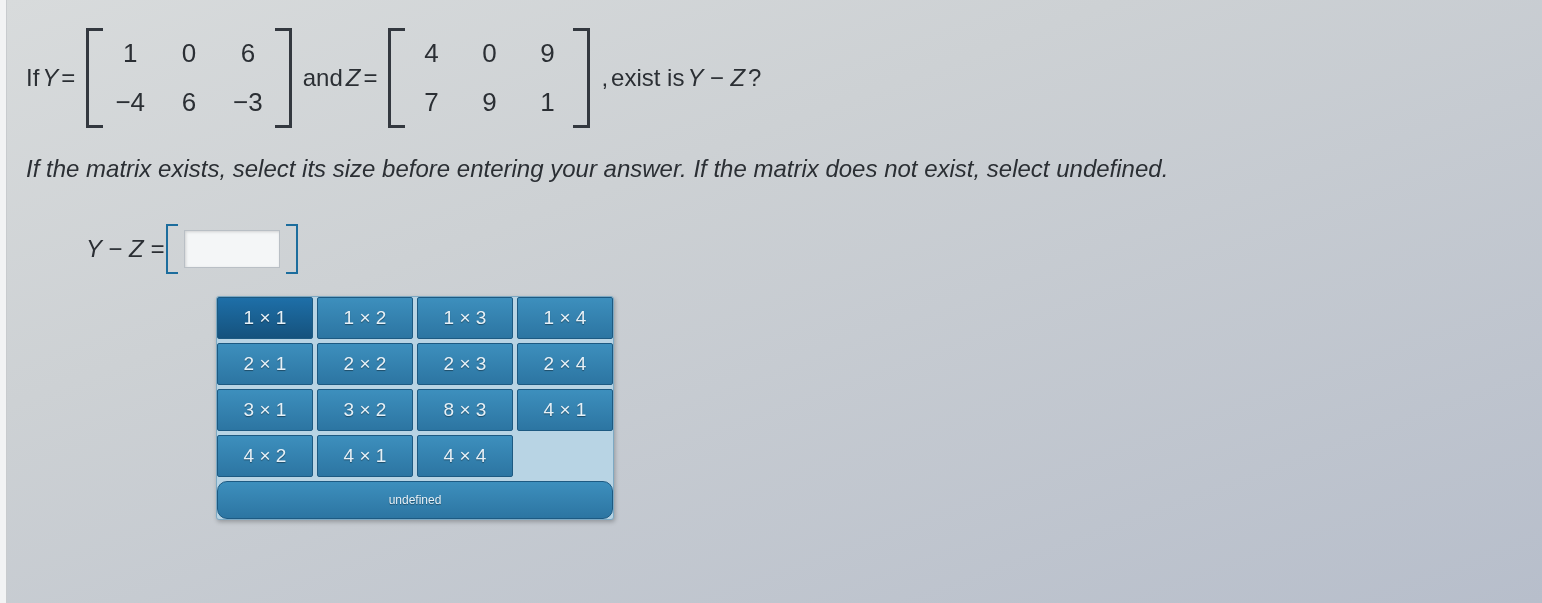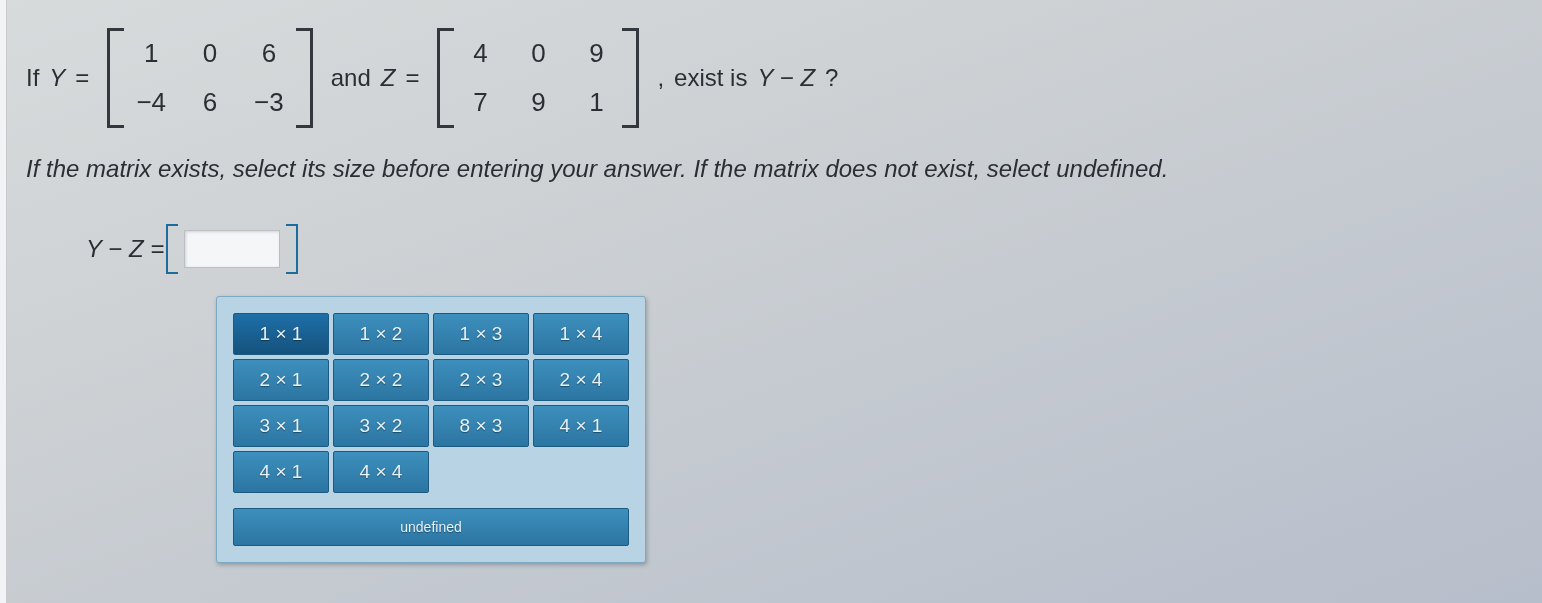--- a/index.html
+++ b/index.html
@@ -9,21 +9,21 @@
     height: 603px;
     background: linear-gradient(160deg, #d8dbdc 0%, #cdd1d4 35%, #b7becb 100%);
     font-family: Verdana, Geneva, sans-serif;
     font-size: 24px;
     color: #2b2f34;
     overflow: hidden;
   }
   .page {
     padding: 28px 26px;
   }
-  .row { display: flex; align-items: center; flex-wrap: wrap; gap: 10px; }
+  .row { display: flex; align-items: center; flex-wrap: wrap; gap: 3px; }
   .prompt-line { margin-bottom: 22px; }
   .italic { font-style: italic; }
   .instruction { margin: 10px 0 36px 0; line-height: 1.6; }
 
   
   .matrix {
     display: inline-flex;
     align-items: center;
     margin: 0 8px;
   }
@@ -64,21 +64,21 @@
     text-align: center;
     box-shadow: inset 1px 1px 3px rgba(0,0,0,.15);
   }
 
   
   .selector {
     margin-left: 190px;
     background: #b8d4e4;
     border: 1px solid #7da9c3;
     border-radius: 3px;
-    padding: 16px;
+    padding: 0;
     display: inline-block;
     box-shadow: 1px 2px 4px rgba(0,0,0,.25);
   }
   .selector-grid {
     display: grid;
     grid-template-columns: repeat(4, 96px);
     gap: 4px;
   }
   .size-btn {
     background: linear-gradient(#3d8fbd, #2c75a2);
@@ -88,30 +88,30 @@
     display:flex; align-items:center; justify-content:center;
     font-size: 19px;
     text-shadow: 0 1px 1px rgba(0,0,0,.4);
     cursor: pointer;
     border-radius: 2px;
   }
   .size-btn.selected {
     background: linear-gradient(#1e6fa8, #15527d);
   }
   .undefined-btn {
-    margin-top: 15px;
+    margin-top: 4px;
     background: linear-gradient(#3d8fbd, #2c75a2);
     color:#e6f1f8;
     border:1px solid #1d5a82;
     height: 36px;
     display:flex; align-items:center; justify-content:center;
-    font-size:14px;
+    font-size:12px;
     text-shadow: 0 1px 1px rgba(0,0,0,.4);
     cursor:pointer;
-    border-radius: 2px;
+    border-radius: 10px;
   }
 
   
   .left-strip {
     position: absolute;
     left: 0; top: 0;
     width: 6px; height: 100%;
     background: #f2f3f4;
     border-right: 1px solid #c8cbce;
   }
@@ -186,19 +186,20 @@
         <div class="size-btn">1 × 3</div>
         <div class="size-btn">1 × 4</div>
         <div class="size-btn">2 × 1</div>
         <div class="size-btn">2 × 2</div>
         <div class="size-btn">2 × 3</div>
         <div class="size-btn">2 × 4</div>
         <div class="size-btn">3 × 1</div>
         <div class="size-btn">3 × 2</div>
         <div class="size-btn">8 × 3</div>
         <div class="size-btn">4 × 1</div>
+        <div class="size-btn">4 × 2</div>
         <div class="size-btn">4 × 1</div>
         <div class="size-btn">4 × 4</div>
       </div>
     <div class="undefined-btn">undefined</div>
   </div>
 
 </div>
 
 </body></html>

